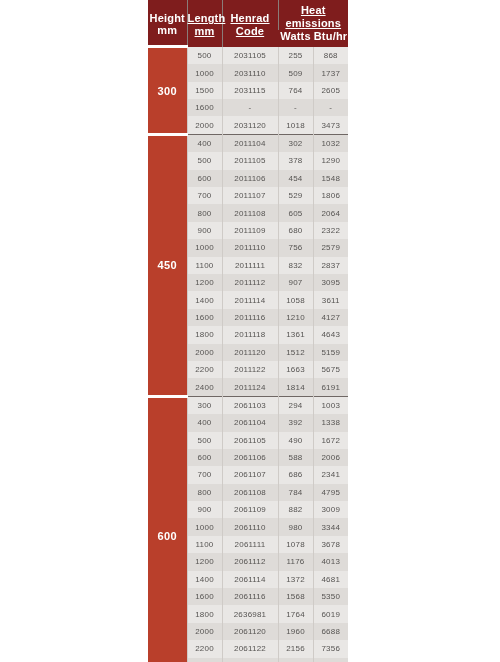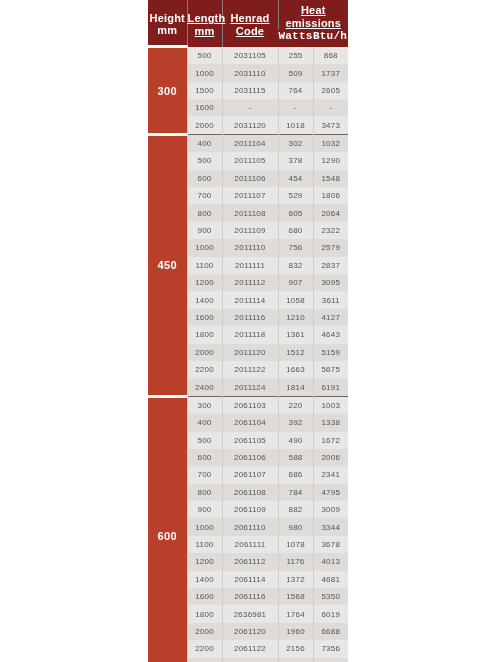--- a/index.html
+++ b/index.html
@@ -43,21 +43,21 @@
     font-weight: bold;
     font-size: 11px;
     letter-spacing: .2px;
     padding: 0;
     text-align: center;
     vertical-align: middle;
     line-height: 1.15;
     height: 10px;
   }
   thead tr.hdr-top th { padding-top: 4px; padding-bottom: 1px; }
-  thead tr.hdr-bot th { padding-top: 0px;  padding-bottom: 4px; font-family: Liberation Mono, monospace; }
+  thead tr.hdr-bot th { padding-top: 0px;  padding-bottom: 4px; }
   th.h-emis { border-bottom: 0; }
   th.sep-l { border-left: 1px solid #8a7c79; text-decoration: underline; }
 
   
   tbody td {
     height: 17.4px;
     padding: 0;
     text-align: center;
     vertical-align: middle;
     color: #565452;
@@ -249,21 +249,21 @@
         <tr class="even">
           <td class="cell-length">2400</td>
           <td class="cell-code">2011124</td>
           <td class="cell-watts">1814</td>
           <td class="cell-btu">6191</td>
         </tr>
         <tr class="odd group-start">
           <td class="cell-height" rowspan="16">600</td>
           <td class="cell-length">300</td>
           <td class="cell-code">2061103</td>
-          <td class="cell-watts">220</td>
+          <td class="cell-watts">294</td>
           <td class="cell-btu">1003</td>
         </tr>
         <tr class="even">
           <td class="cell-length">400</td>
           <td class="cell-code">2061104</td>
           <td class="cell-watts">392</td>
           <td class="cell-btu">1338</td>
         </tr>
         <tr class="odd">
           <td class="cell-length">500</td>

